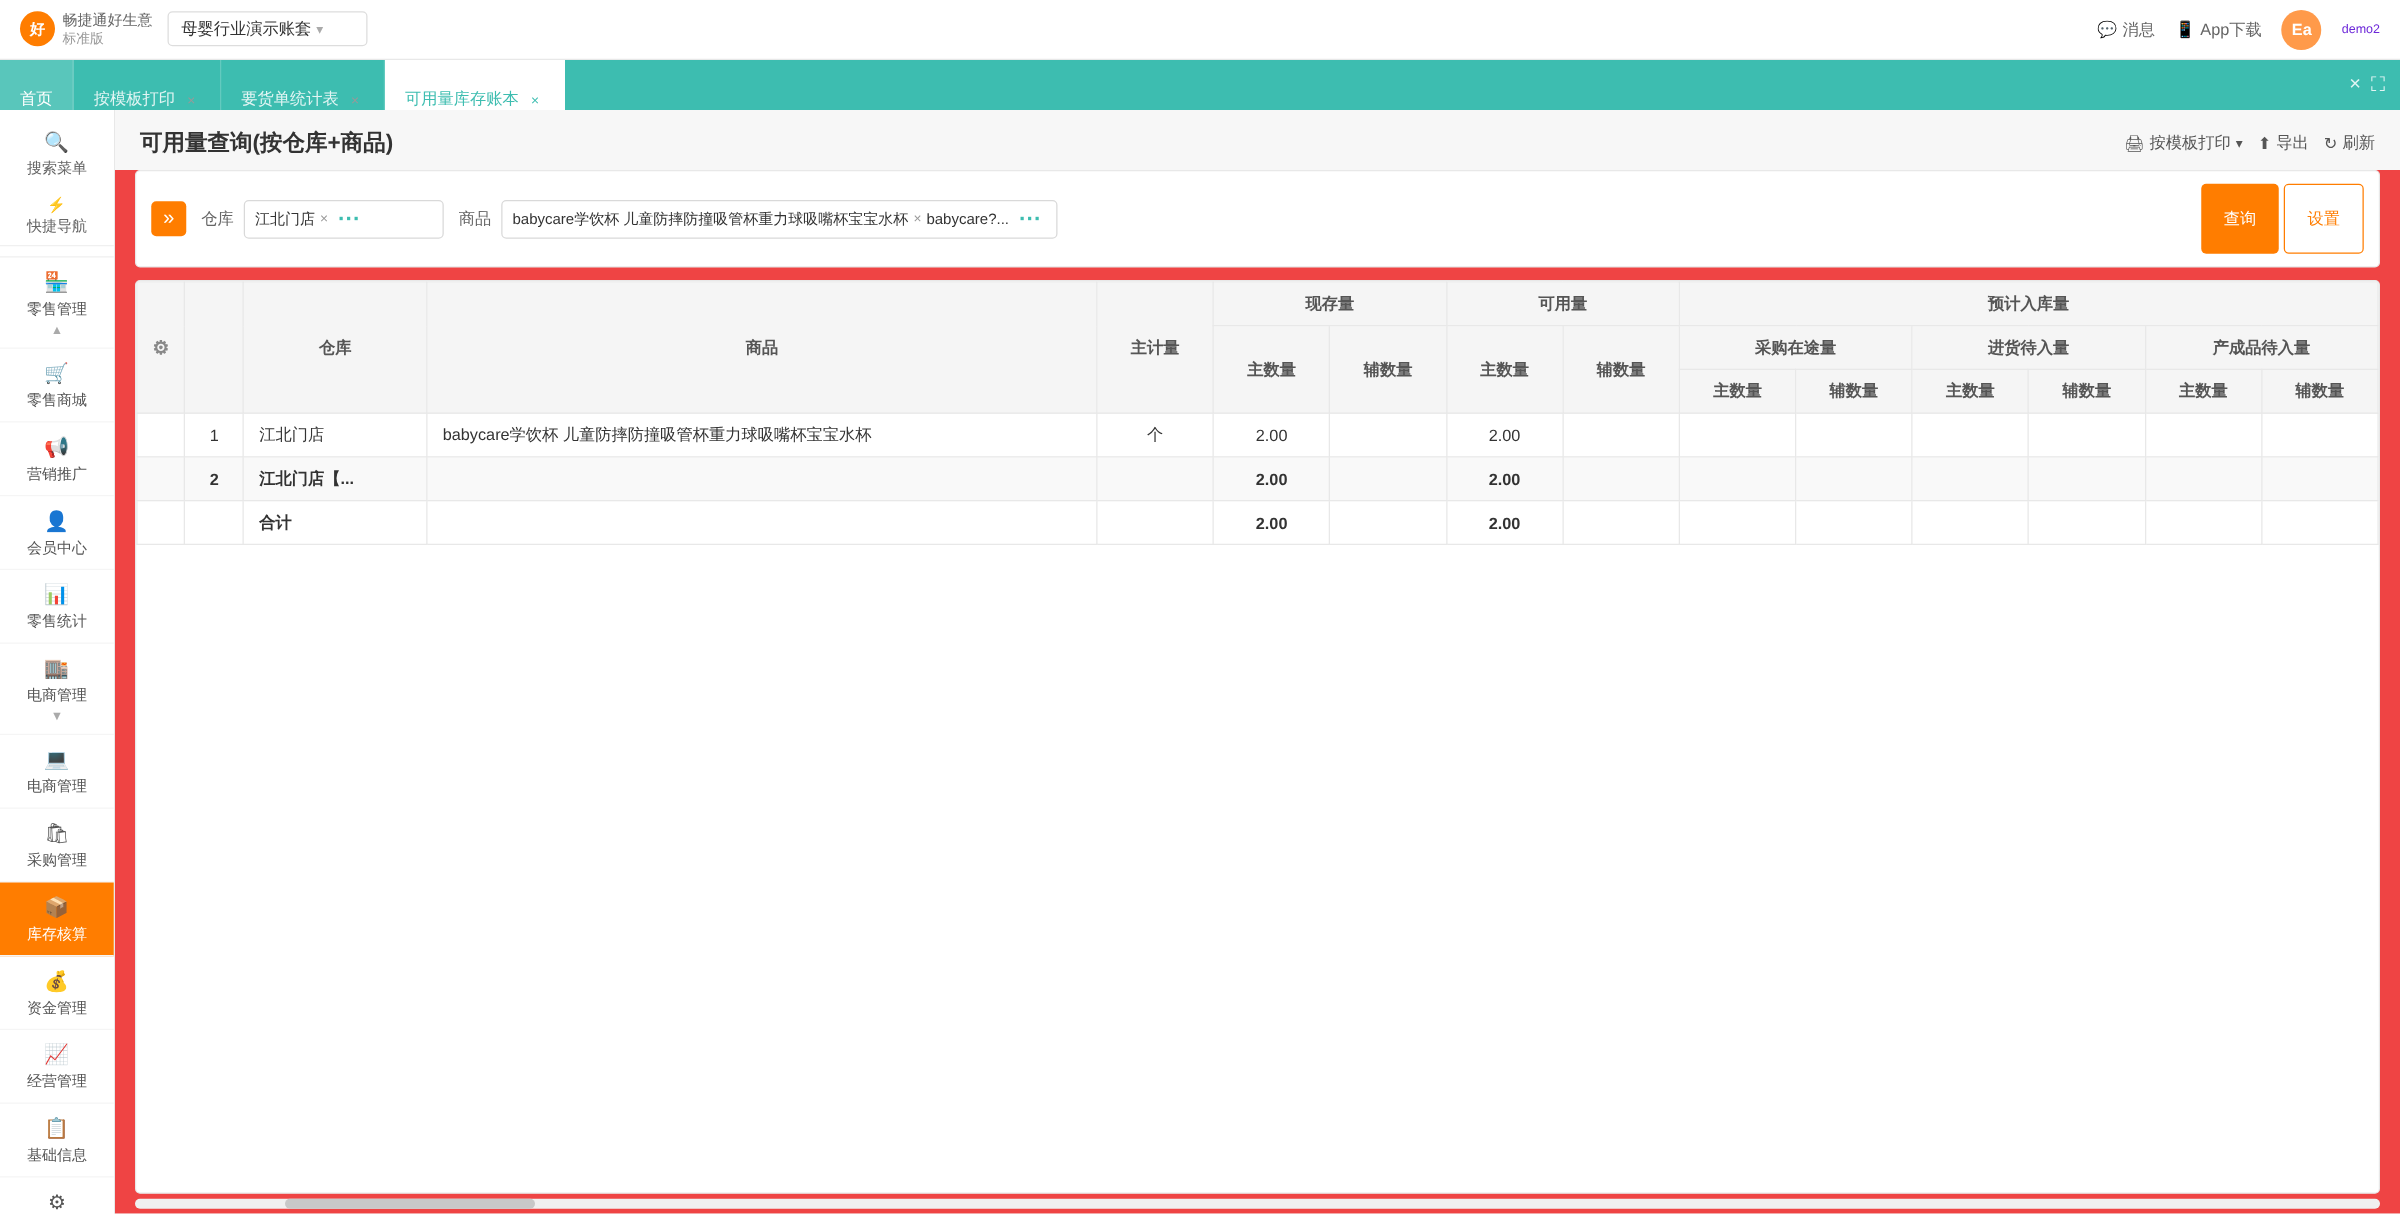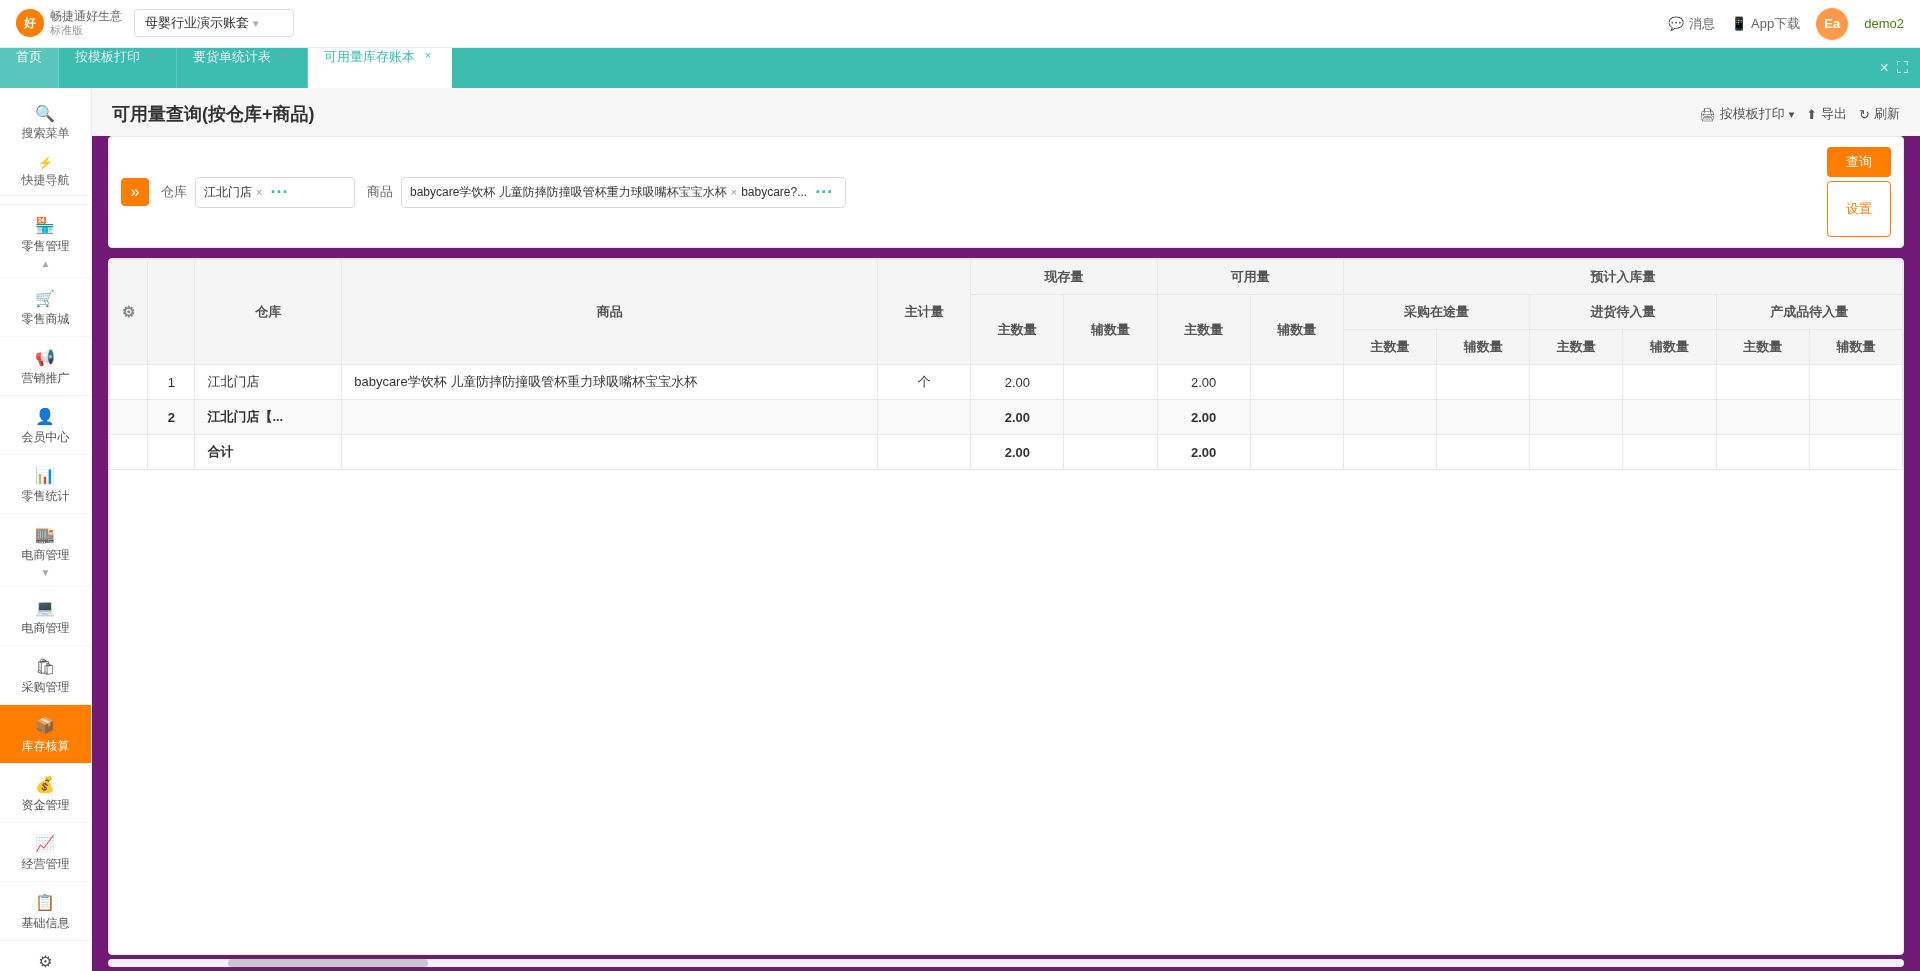--- a/index.html
+++ b/index.html
@@ -30,21 +30,21 @@
     .tab-bar {
       height: 40px;
       background: #3dbdb0;
       display: flex;
       align-items: stretch;
       flex-shrink: 0;
       padding-left: 0;
     }
     .tab-item {
       display: flex;
-      align-items: flex-start;
+      align-items: flex-end;
       padding: 0 16px;
       font-size: 13px;
       cursor: pointer;
       color: rgba(255,255,255,0.85);
       gap: 6px;
       white-space: nowrap;
       border-right: 1px solid rgba(255,255,255,0.2);
     }
     .tab-item.home { background: rgba(255,255,255,0.15); color: white; }
     .tab-item.active { background: #fff; color: #3dbdb0; font-weight: 500; }
@@ -86,21 +86,21 @@
     .sidebar-item.has-arrow { position: relative; }
     .sidebar-item .arrow { font-size: 10px; color: #aaa; }
     .sidebar-icon { width: 20px; height: 20px; display: flex; align-items: center; justify-content: center; font-size: 16px; }
 
     
     .content-area {
       flex: 1;
       display: flex;
       flex-direction: column;
       overflow: hidden;
-      background: #701a75;
+      background: #ef4444;
     }
 
     
     .page-header {
       background: #f7f7f7;
       padding: 14px 20px 10px;
       display: flex;
       align-items: center;
       justify-content: space-between;
       flex-shrink: 0;
@@ -123,21 +123,21 @@
     }
     .filter-toggle { width: 28px; height: 28px; background: #ff7d00; color: white; border: none; border-radius: 4px; cursor: pointer; display: flex; align-items: center; justify-content: center; font-size: 16px; flex-shrink: 0; }
     .filter-group { display: flex; align-items: center; gap: 8px; }
     .filter-label { font-size: 13px; color: #666; white-space: nowrap; }
     .filter-input { display: flex; align-items: center; gap: 4px; border: 1px solid #d9d9d9; border-radius: 4px; padding: 4px 8px; min-width: 160px; background: #fff; }
     .filter-tag { display: flex; align-items: center; gap: 4px; font-size: 12px; color: #333; }
     .filter-tag-close { cursor: pointer; color: #999; font-size: 11px; }
     .filter-more { color: #3dbdb0; cursor: pointer; font-size: 18px; font-weight: bold; padding: 0 4px; }
     .btn-query { background: #ff7d00; color: white; border: none; border-radius: 4px; padding: 6px 18px; font-size: 13px; cursor: pointer; }
     .btn-setting { background: #fff; color: #ff7d00; border: 1px solid #ff7d00; border-radius: 4px; padding: 18px 18px; font-size: 13px; cursor: pointer; display: block; }
-    .filter-btn-group { display: flex; flex-direction: column; gap: 4px; }
+    .filter-btn-group { display: flex; gap: 4px; }
 
     
     .table-wrapper {
       flex: 1;
       margin: 0 16px;
       background: #fff;
       border: 1px solid #e8e8e8;
       border-radius: 4px;
       overflow: auto;
       display: flex;
@@ -191,21 +191,21 @@
       <span>💬</span>
       <span>消息</span>
     </div>
     <div class="top-bar-btn">
       <span>📱</span>
       <span>App下载</span>
     </div>
     <div class="avatar">
       <span>Ea</span>
     </div>
-    <span style="font-size:13px;color:#4d7c0f;">demo2</span>
+    <span style="font-size:10px;color:#6d28d9;">demo2</span>
   </div>
 </div>
 
 <div class="tab-bar">
   <div class="tab-item home">
     <span>首页</span>
   </div>
   <div class="tab-item">
     <span>按模板打印</span>
     <span class="tab-close">×</span>

